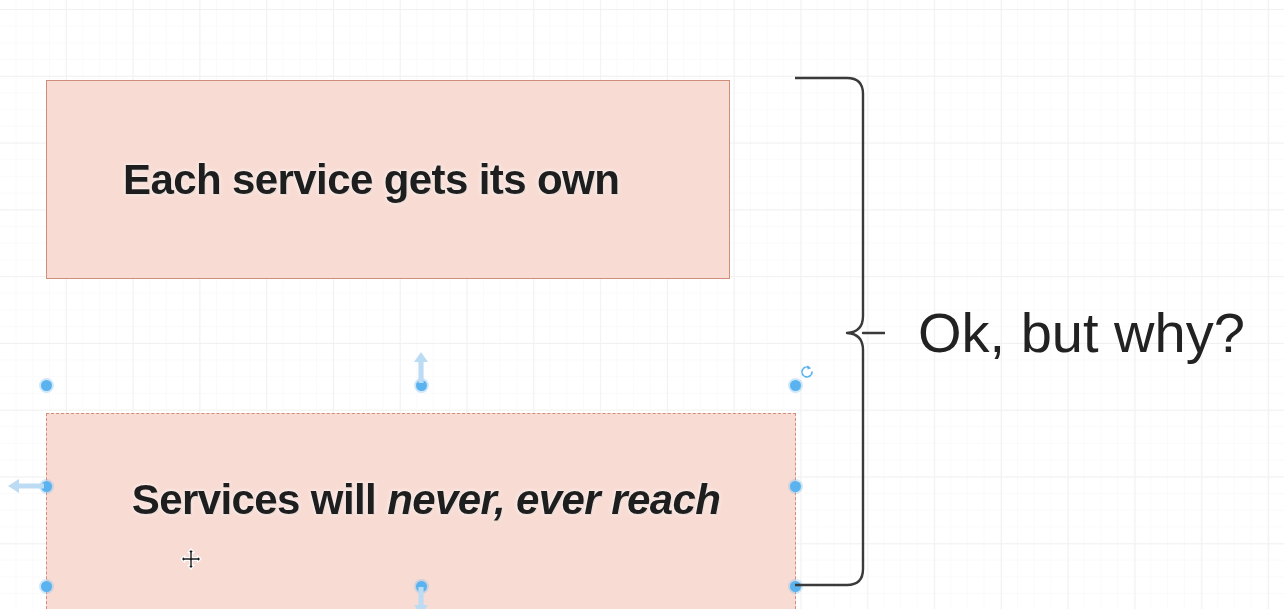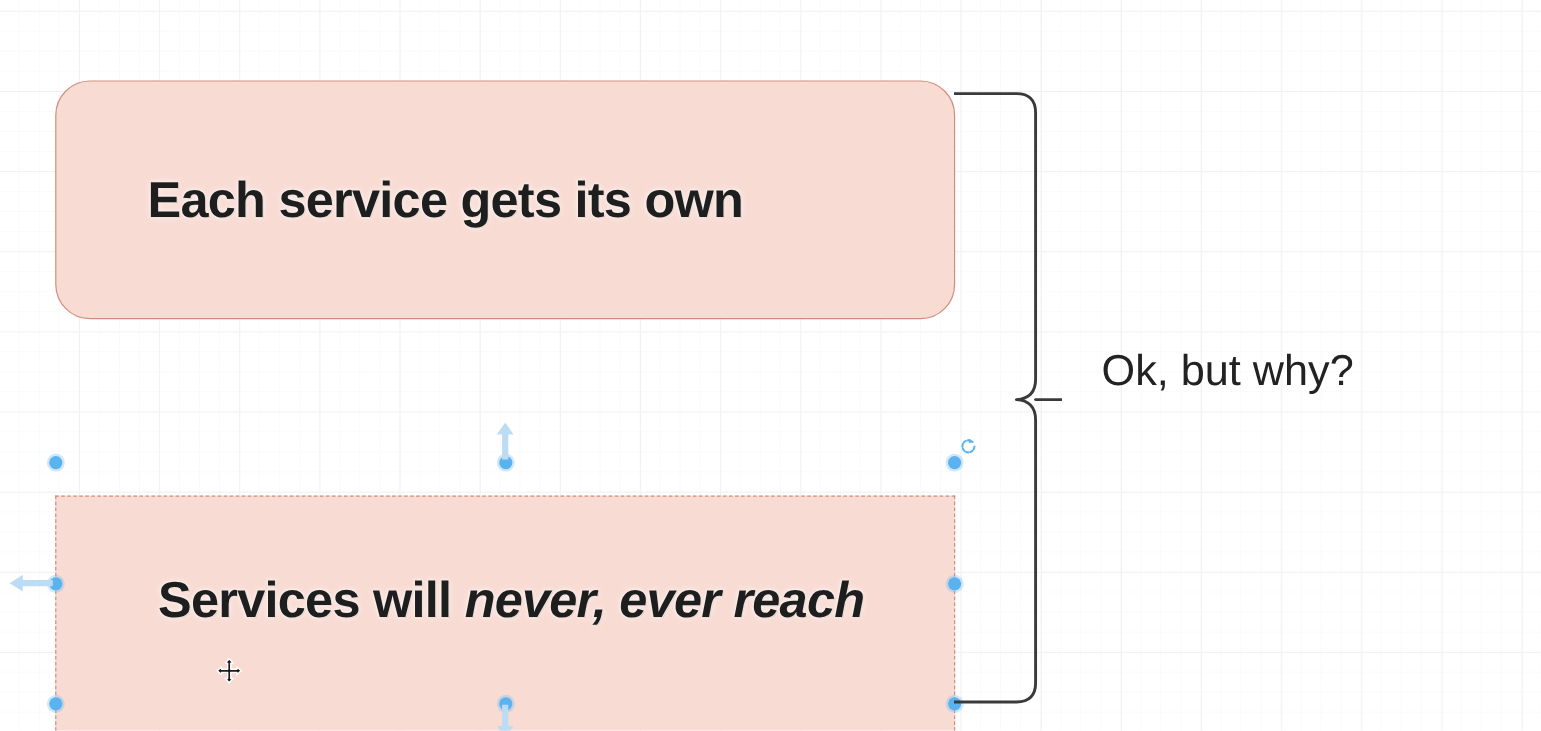--- a/index.html
+++ b/index.html
@@ -51,21 +51,21 @@
     text-shadow:
        0 0 2px rgba(255,255,255,.85),
        0 0 5px rgba(255,255,255,.7),
        1px 1px 0 rgba(120,90,80,.18);
   }
   .note-text em {
     font-style: italic;
     font-weight: bold;
   }
 
-  #note-top { left: 46px; top: 67px; width: 750px; height: 199px; border-radius: 29px; }
+  #note-top { left: 46px; top: 80px; width: 684px; height: 199px; }
   #note-top .note-text { padding: 0 0 0 76px; }
 
   #note-bottom {
     left: 46px; top: 385px; width: 750px; height: 201px;
     border: 1.5px dashed #cf8d7c;
     margin-top: 28px;
   }
   #note-bottom .note-text { padding: 0 0 28px 10px; text-align: center; }
 
   
@@ -98,24 +98,24 @@
   
   #brace {
     position: absolute;
     left: 795px; top: 60px;
     width: 90px; height: 540px;
     pointer-events: none;
   }
   #caption {
     position: absolute;
     left: 918px;
-    top: 291px;
+    top: 305px;
     color: #222222;
     font-family: "Liberation Sans", sans-serif;
-    font-size: 36px;
+    font-size: 56px;
     font-weight: normal;
     line-height: 1;
     white-space: nowrap;
   }
 </style>
 </head>
 <body>
 
 <div id="canvas">
 

